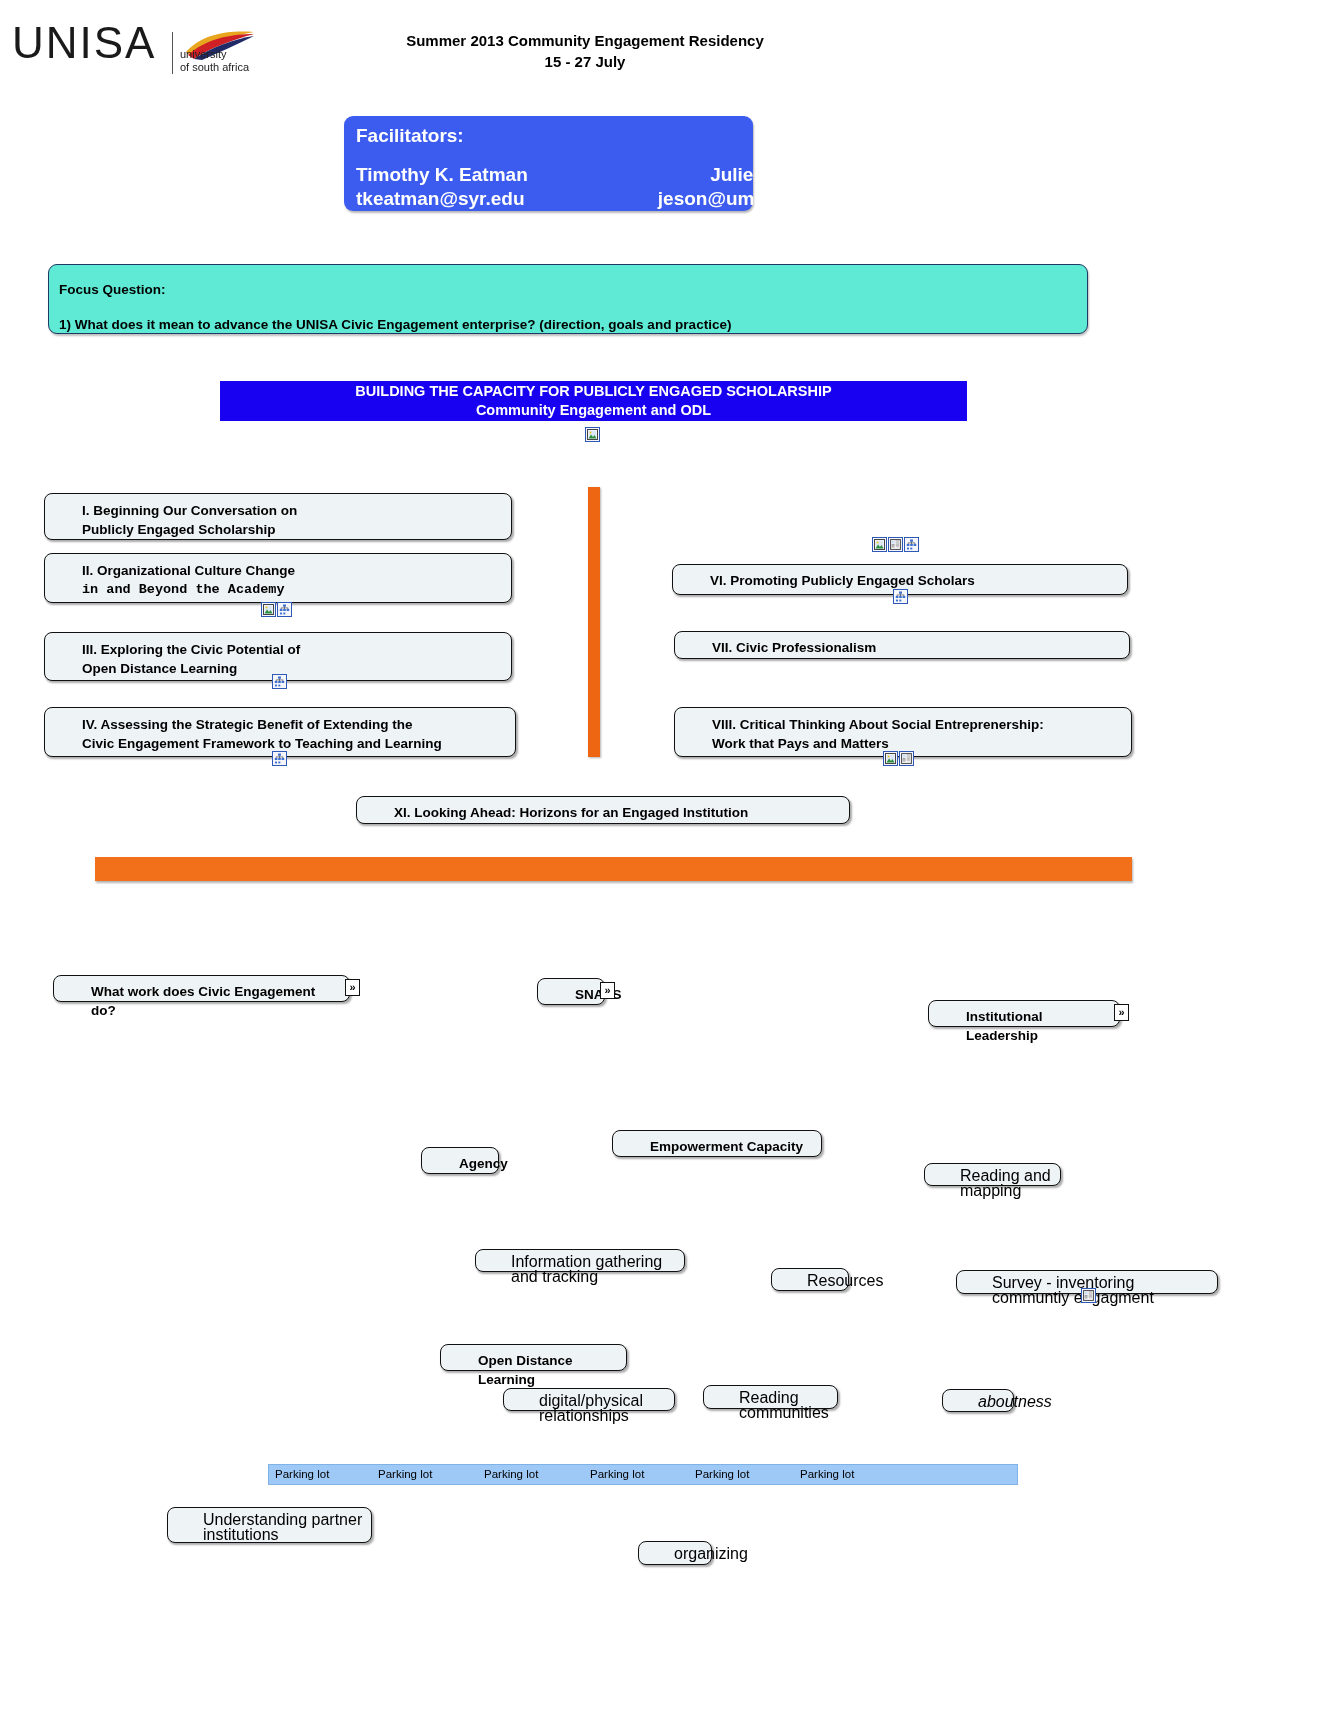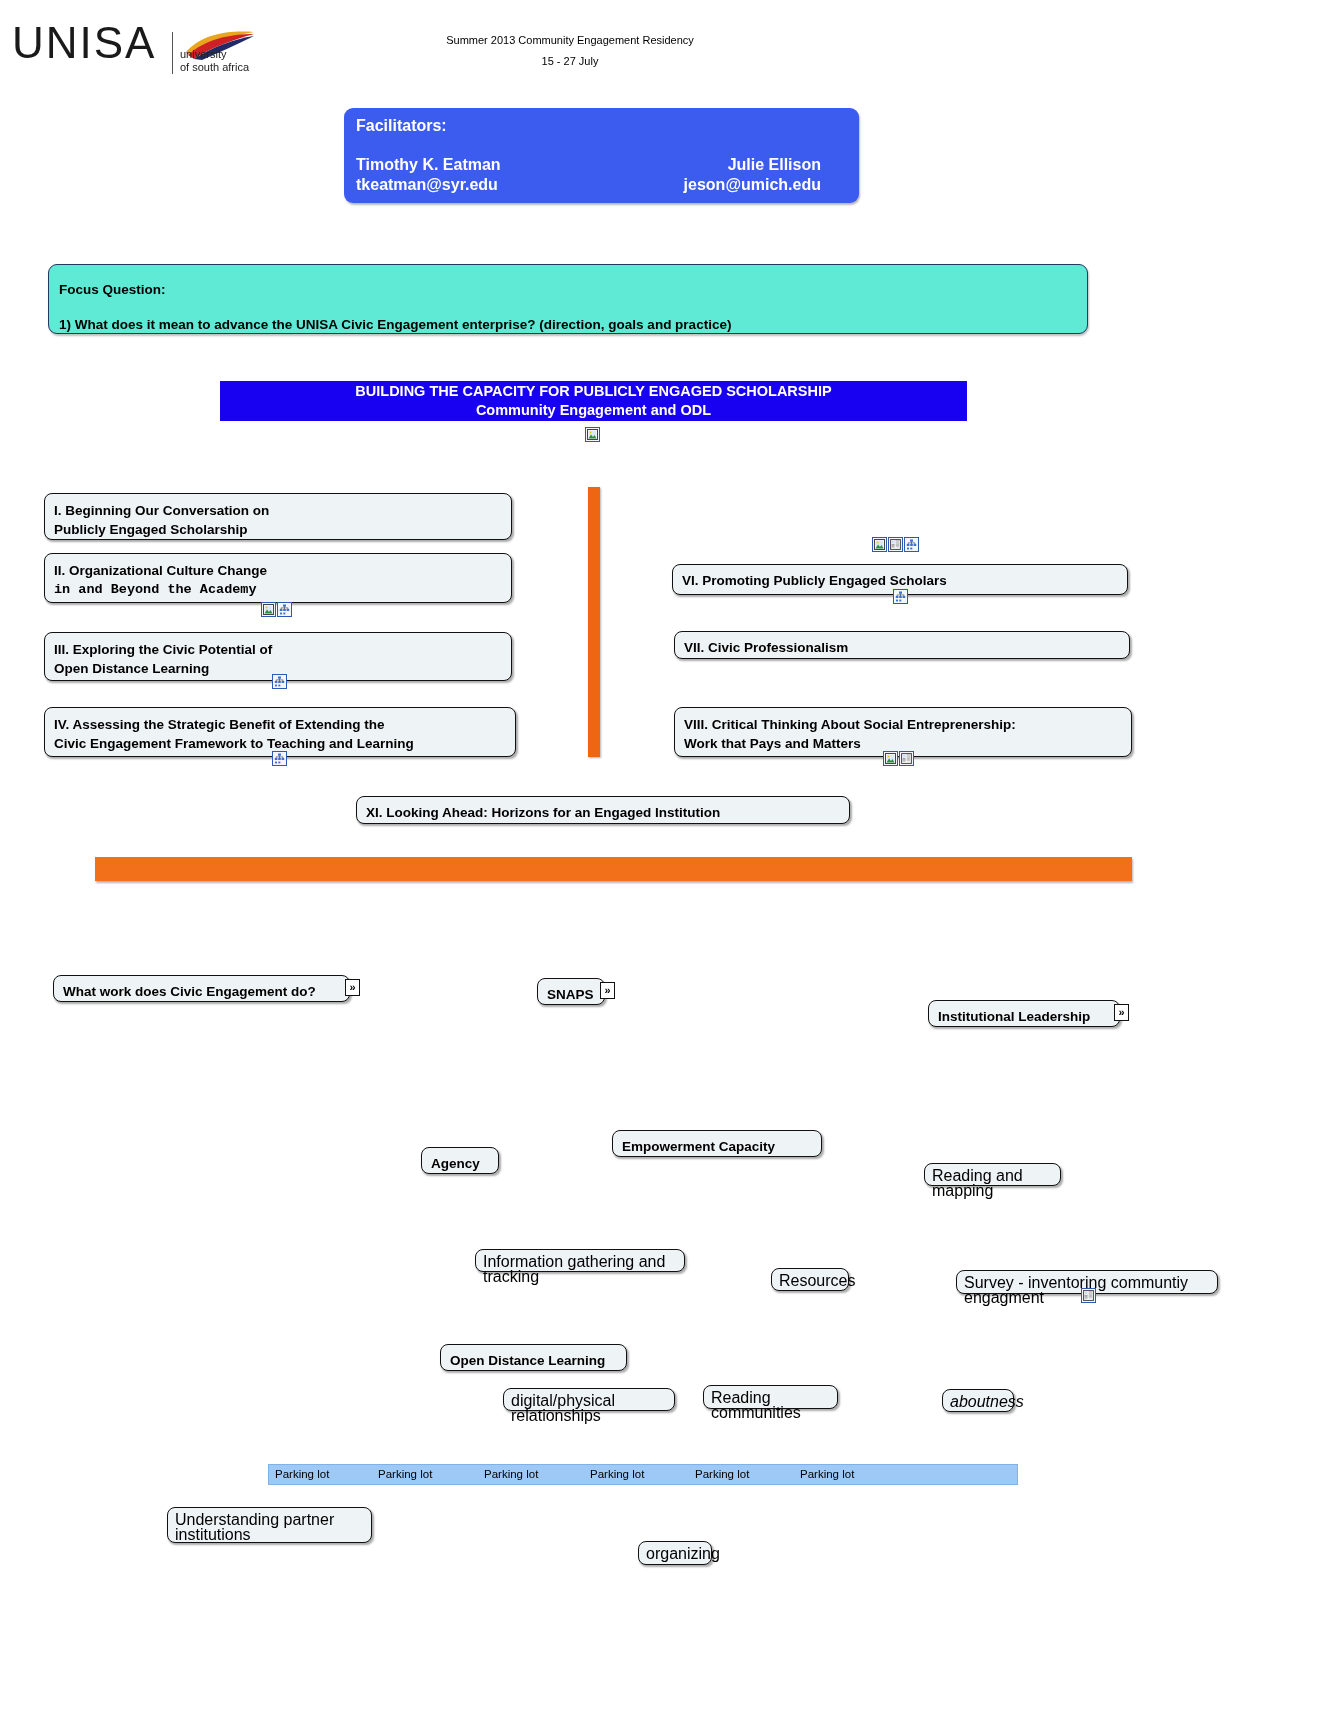--- a/index.html
+++ b/index.html
@@ -40,37 +40,37 @@
     position: absolute;
     left: 168px; top: 32px;
     font-size: 11px;
     line-height: 13px;
     color: #222;
   }
   .logo-swoosh { position: absolute; left: 172px; top: 14px; }
 
   
   .header-title {
-    left: 285px; top: 30px; width: 570px;
+    left: 300px; top: 30px; width: 570px;
     text-align: center;
-    font-size: 11px;
-    font-weight: normal;
+    font-size: 15px;
+    font-weight: bold;
     line-height: 21px;
   }
 
   
   .facilitators {
-    left: 344px; top: 108px;
-    width: 515px; height: 95px;
+    left: 344px; top: 116px;
+    width: 409px; height: 95px;
     background: #3c5cf0;
     border-radius: 9px;
     box-shadow: 1px 2px 2px rgba(0,0,0,.28);
     color: #ffffff;
     font-weight: bold;
-    font-size: 16px;
+    font-size: 19px;
   }
   .fac-title { position:absolute; left: 12px; top: 9px; }
   .fac-names { position:absolute; left: 12px; top: 48px; width: 465px; }
   .fac-row { display: flex; }
   .fac-col-a { width: 295px; }
   .fac-col-b { width: 170px; text-align: right; }
   .fac-line2 { margin-top: 2px; }
 
   
   .focus-box {
@@ -116,20 +116,21 @@
 
   
   .node {
     background: #eef3f5;
     border: 1px solid #111;
     border-radius: 8px;
     box-shadow: 1.5px 2px 2px rgba(0,0,0,.33);
     box-sizing: border-box;
     font-weight: bold;
     color: #000;
+    padding-left: 28px;
   }
   .node .txt {
     display: block;
     padding: 7px 9px 0 9px;
     line-height: 19px;
     font-size: 13.5px;
   }
   .node.one-line .txt { padding-top: 6px; }
   .node.small { font-weight: normal; }
   .node.small .txt { font-size: 16px; padding: 4px 7px 0 7px; line-height: 15px; }

